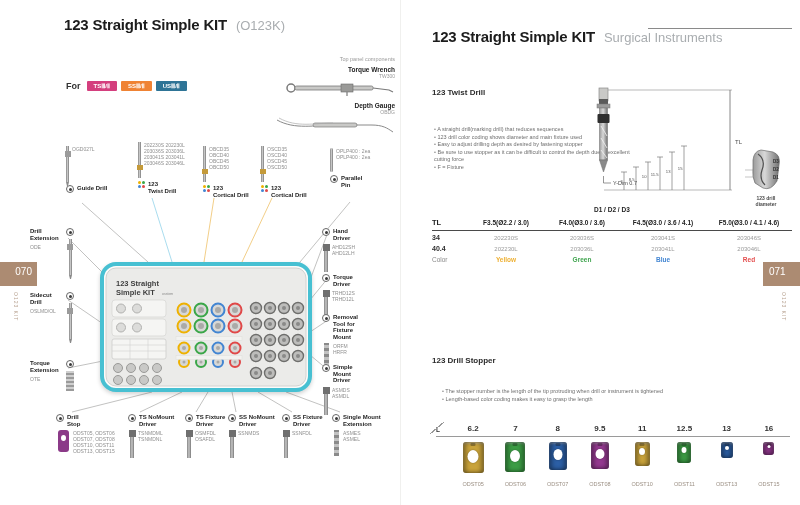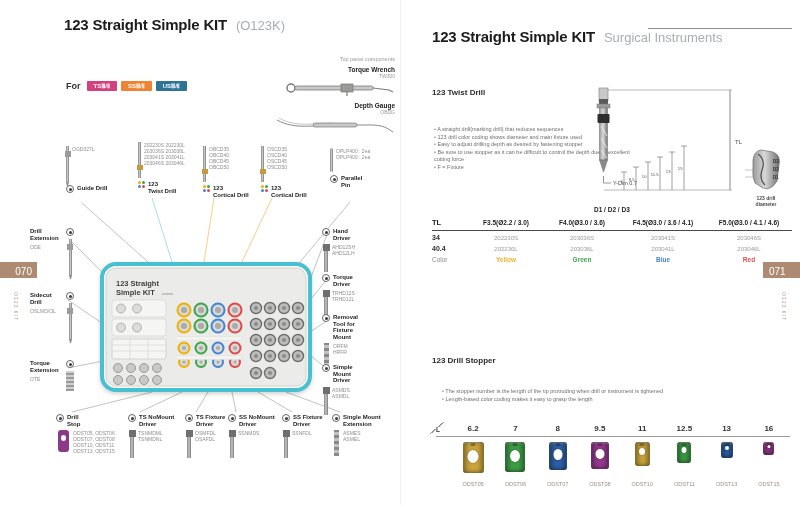--- a/index.html
+++ b/index.html
@@ -17,21 +17,21 @@
   .for-row .for{font-size:9px;font-weight:bold;color:#333;margin-right:2px;}
   .badge{font-size:6px;font-weight:bold;color:#fff;padding:2px 7px 1px;border-radius:1px;line-height:7px;}
 
   .top-panel{position:absolute;left:248px;top:56px;width:147px;text-align:right;}
   .top-panel .tp-head{font-size:5.5px;color:#999;margin-bottom:4px;}
   .tp-name{font-size:6.5px;font-weight:bold;color:#222;line-height:7px;}
   .tp-code{font-size:5px;color:#999;line-height:6px;margin-bottom:1px;}
   .tp-svg{display:block;margin-left:auto;}
 
   
-  .pagenum{position:absolute;width:37px;height:16px;background:#ac8b72;color:#fff;font-size:10px;line-height:20px;}
+  .pagenum{position:absolute;width:37px;height:24px;background:#ac8b72;color:#fff;font-size:10px;line-height:20px;}
   .pagenum.left{left:0;top:262px;text-align:right;padding-right:5px;box-sizing:border-box;}
   .pagenum.right{right:0;top:262px;text-align:left;padding-left:6px;box-sizing:border-box;}
   .side-label{position:absolute;writing-mode:vertical-rl;font-size:5px;color:#b9a493;letter-spacing:1px;}
   .side-label.left{left:13px;top:292px;}
   .side-label.right{right:13px;top:292px;}
 
   
   .tray{position:absolute;left:100px;top:262px;width:212px;height:130px;border:4px solid #47c0d2;border-radius:16px;background:#fbfbfa;box-shadow:0 2px 4px rgba(0,0,0,.18);box-sizing:border-box;}
   .tray svg{display:block;}
 

